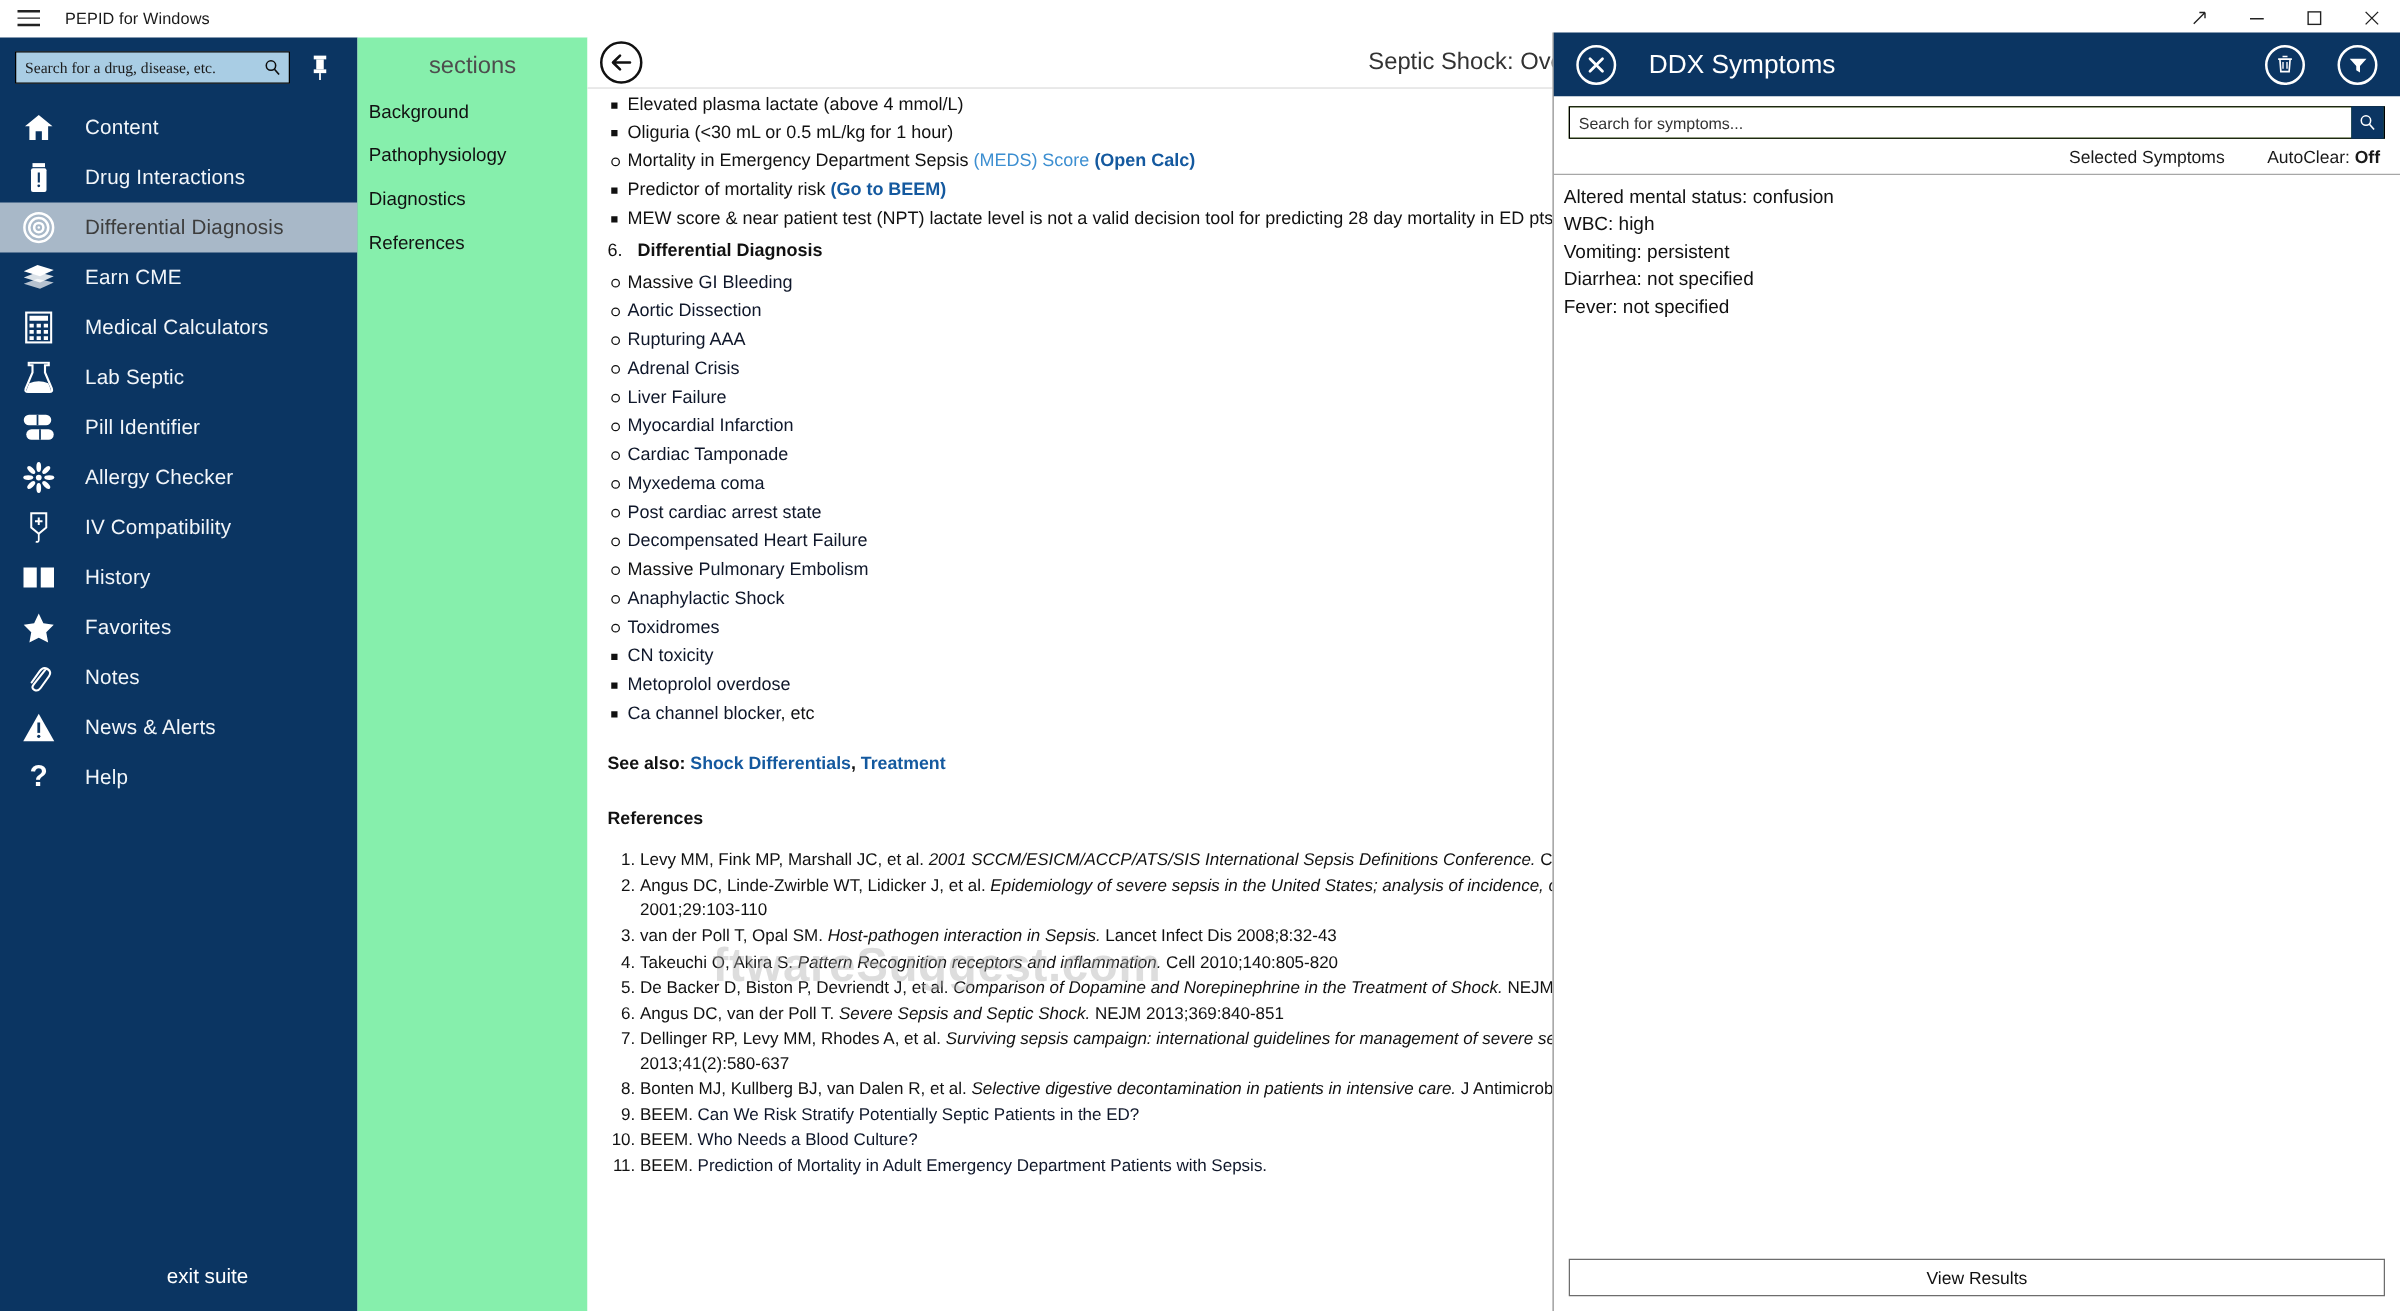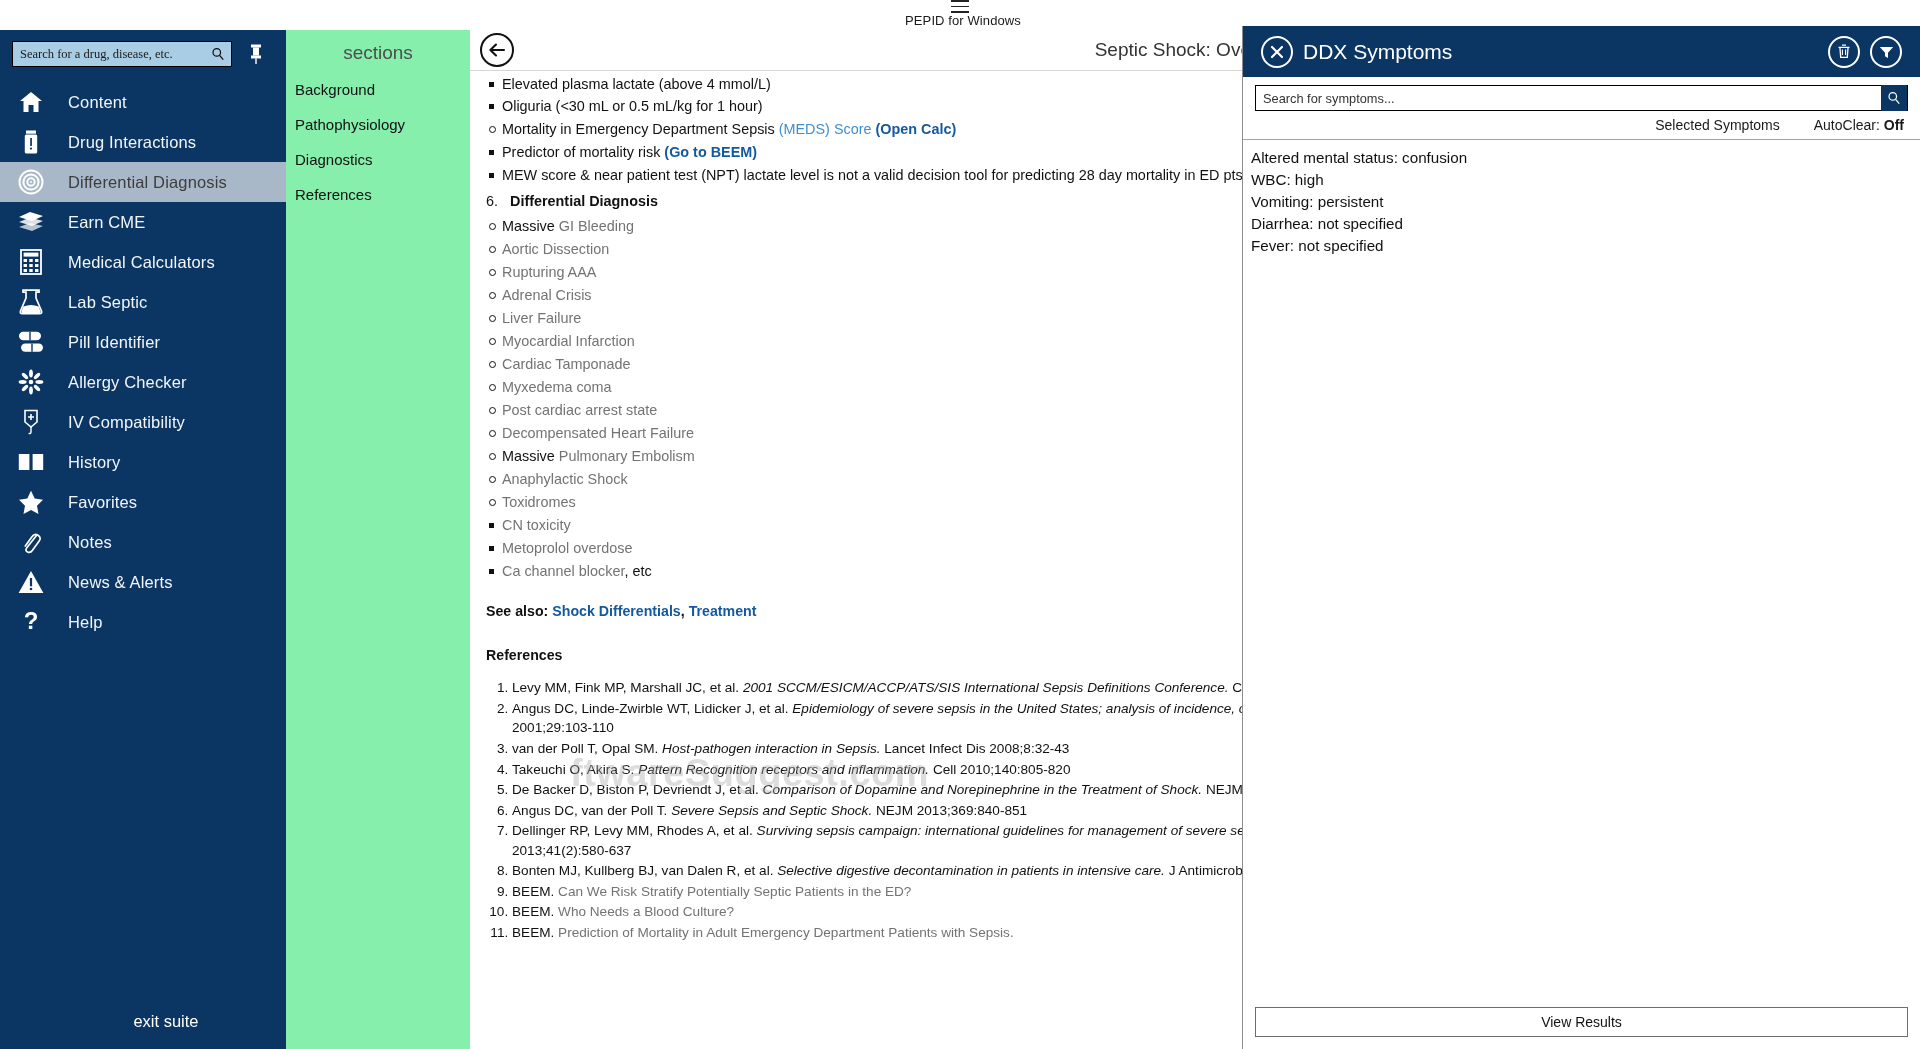--- a/index.html
+++ b/index.html
@@ -8,21 +8,20 @@
     font-family: "Liberation Sans", sans-serif;
     overflow: hidden; background: #ffffff;
   }
   #app { position: relative; width: 1920px; height: 1049px; }
 
   
   .titlebar {
     position: absolute; top: 0; left: 0; width: 1920px; height: 30px;
     background: #ffffff; display: flex; align-items: center;
     border-bottom: 1px solid #ffffff;
-    flex-direction: column;
   }
   .hamburger {
     width: 46px; height: 30px; display: flex; align-items: center;
     justify-content: center; cursor: pointer;
   }
   .hamburger span { display:block; width:18px; height:1.5px; background:#222; }
   .hamburger .bars { display:flex; flex-direction:column; gap:4px; }
   .app-title { font-size: 13px; color: #1a1a1a; margin-left: 6px; letter-spacing: .1px;}
   .win-ctrls {
     margin-left: auto; display: flex; align-items: center; height: 30px;
@@ -101,21 +100,21 @@
     font-size: 19px; color: #333; pointer-events:none;
   }
 
   
   .doc {
     position: absolute; top: 71px; left: 470px; width: 772px; height: 978px;
     background: #ffffff; overflow: hidden;
     font-size: 14.4px; color: #111; line-height: 1.42;
   }
   .doc-inner { padding: 0 14px 0 16px; }
-  a.lnk { color: #737373; text-decoration: none; cursor: pointer; }
+  a.lnk { color: #0f172a; text-decoration: none; cursor: pointer; }
   a.lnk.bold { font-weight: bold; color:#14599f; }
   a.lnk.light { color: #3d8fd1; }
 
   ul.lvl { list-style: none; margin:0; padding:0; }
   li.b-sq, li.b-circ, li.b-none { position: relative; padding-left: 16px; margin: 2.5px 0; }
   li.b-sq::before {
     content:""; position:absolute; left:3px; top:8px; width:5px; height:5px; background:#111;
   }
   li.b-circ::before {
     content:""; position:absolute; left:3px; top:7px; width:5px; height:5px;
@@ -143,21 +142,21 @@
     pointer-events:none; white-space: nowrap;
   }
 
   
   .ddx {
     position: absolute; top: 26px; left: 1242px; width: 678px; height: 1023px;
     background: #ffffff; border-left: 1px solid #8d8d8d;
   }
   .ddx-head {
     height: 51px; background: #0b3562; display:flex; align-items:center;
-    padding: 0 18px 0 18px; gap: 10px;
+    padding: 0 18px 0 18px; gap: 26px;
   }
   .circ-btn {
     width: 32px; height: 32px; border: 2.2px solid #fff; border-radius: 50%;
     display:flex; align-items:center; justify-content:center; cursor:pointer; flex:0 0 auto;
   }
   .ddx-title { color:#fff; font-size: 21px; flex: 1; }
   .ddx-search-wrap { padding: 8px 12px 0 12px; }
   .ddx-search {
     display:flex; align-items:center; height: 26px; border:1px solid #000; background:#4d7c0f;
   }

